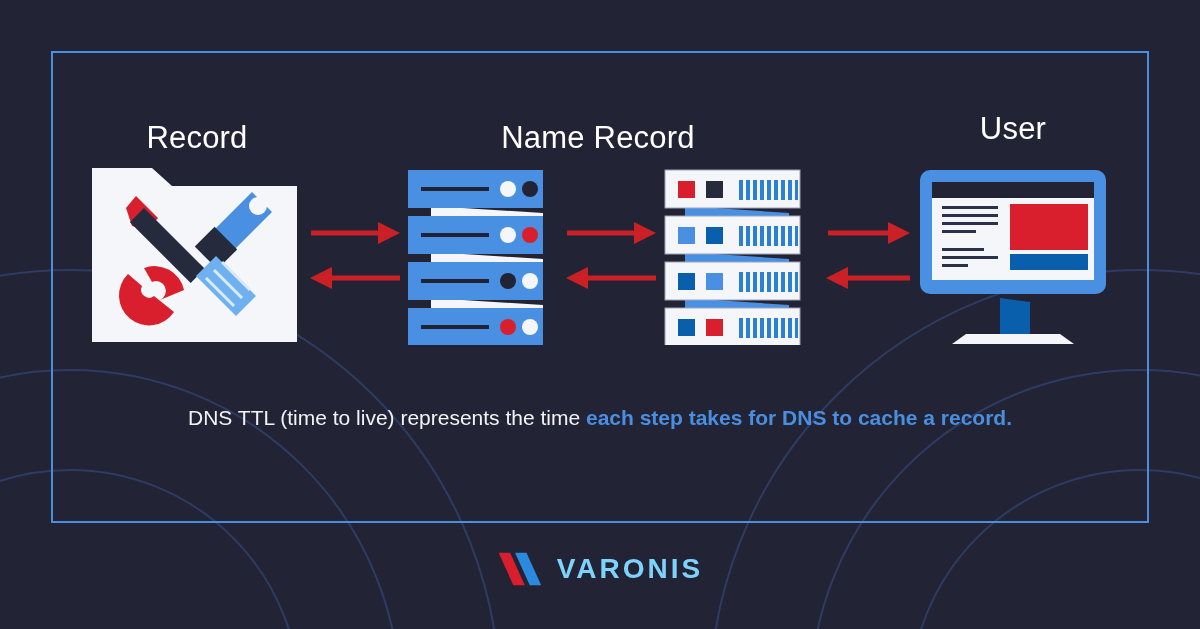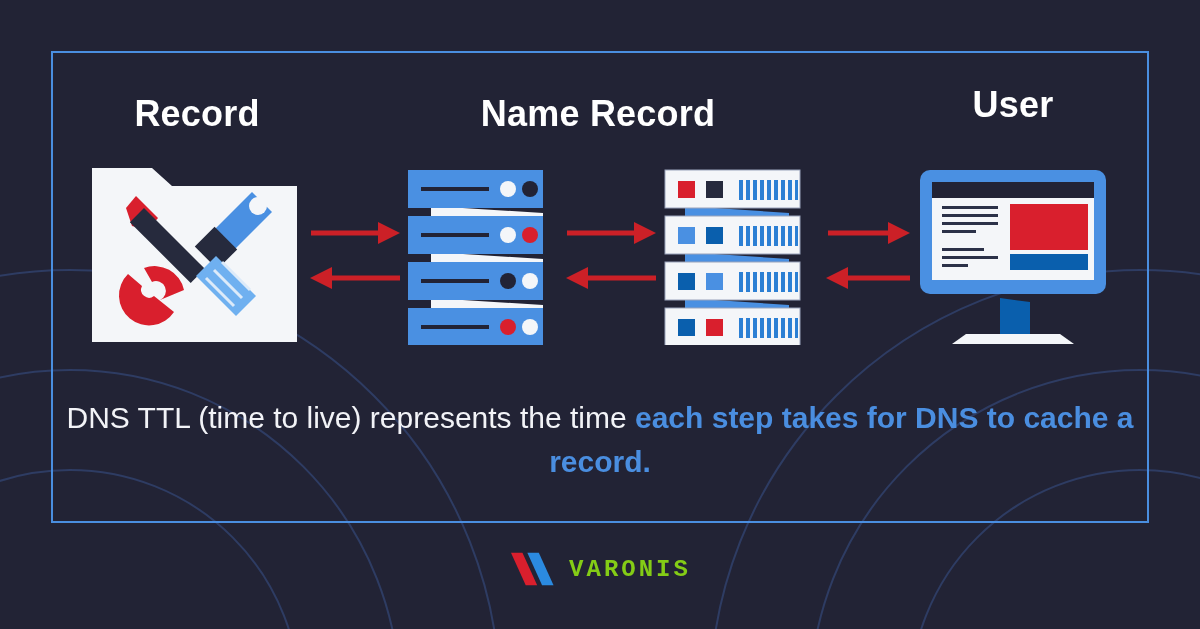--- a/index.html
+++ b/index.html
@@ -32,25 +32,26 @@
     width: 1098px;
     height: 472px;
     border: 2px solid #4a8ee0;
     box-sizing: border-box;
   }
 
   
   .heading {
     position: absolute;
     color: #ffffff;
-    font-size: 36px;
-    font-weight: bold;
+    font-size: 31px;
+    font-weight: normal;
     letter-spacing: .2px;
     white-space: nowrap;
     transform: translateX(-50%);
+    margin-top: 27px;
   }
   .heading-record { left: 197px; top: 93px; }
   .heading-ns     { left: 598px; top: 93px; }
   .heading-user   { left: 1013px; top: 84px; }
 
   
   .folder {
     position: absolute;
     left: 92px;
     top: 168px;
@@ -77,21 +78,21 @@
   
   .arrows { position: absolute; left: 0; top: 0; width: 1098px; height: 472px; pointer-events: none;}
 
   
   .caption {
     position: absolute;
     left: 51px;
     top: 396px;
     width: 1098px;
     text-align: center;
-    font-size: 30px;
+    font-size: 21px;
     line-height: 44px;
     color: #f2f3f7;
     font-weight: normal;
   }
   .caption b {
     color: #4a8ee0;
     font-weight: bold;
   }
 
   
@@ -99,25 +100,24 @@
     position: absolute;
     left: 50%;
     top: 551px;
     transform: translateX(-50%);
     display: flex;
     align-items: center;
     gap: 12px;
   }
   .logo-mark { display: block; }
   .logo-word {
-    color: #84cc16;
-    font-size: 24px;
+    color: #7dd3fc;
+    font-size: 28px;
     font-weight: bold;
     letter-spacing: 3px;
-    font-family: Liberation Mono, monospace;
   }
 </style>
 </head>
 <body>
 
 <div class="stage">
 
   <svg class="bg-arcs" viewBox="0 0 1200 629" width="1200" height="629">
     <g fill="none" stroke="#2e3c63" stroke-width="2">
       <circle cx="70" cy="700" r="230"></circle>

